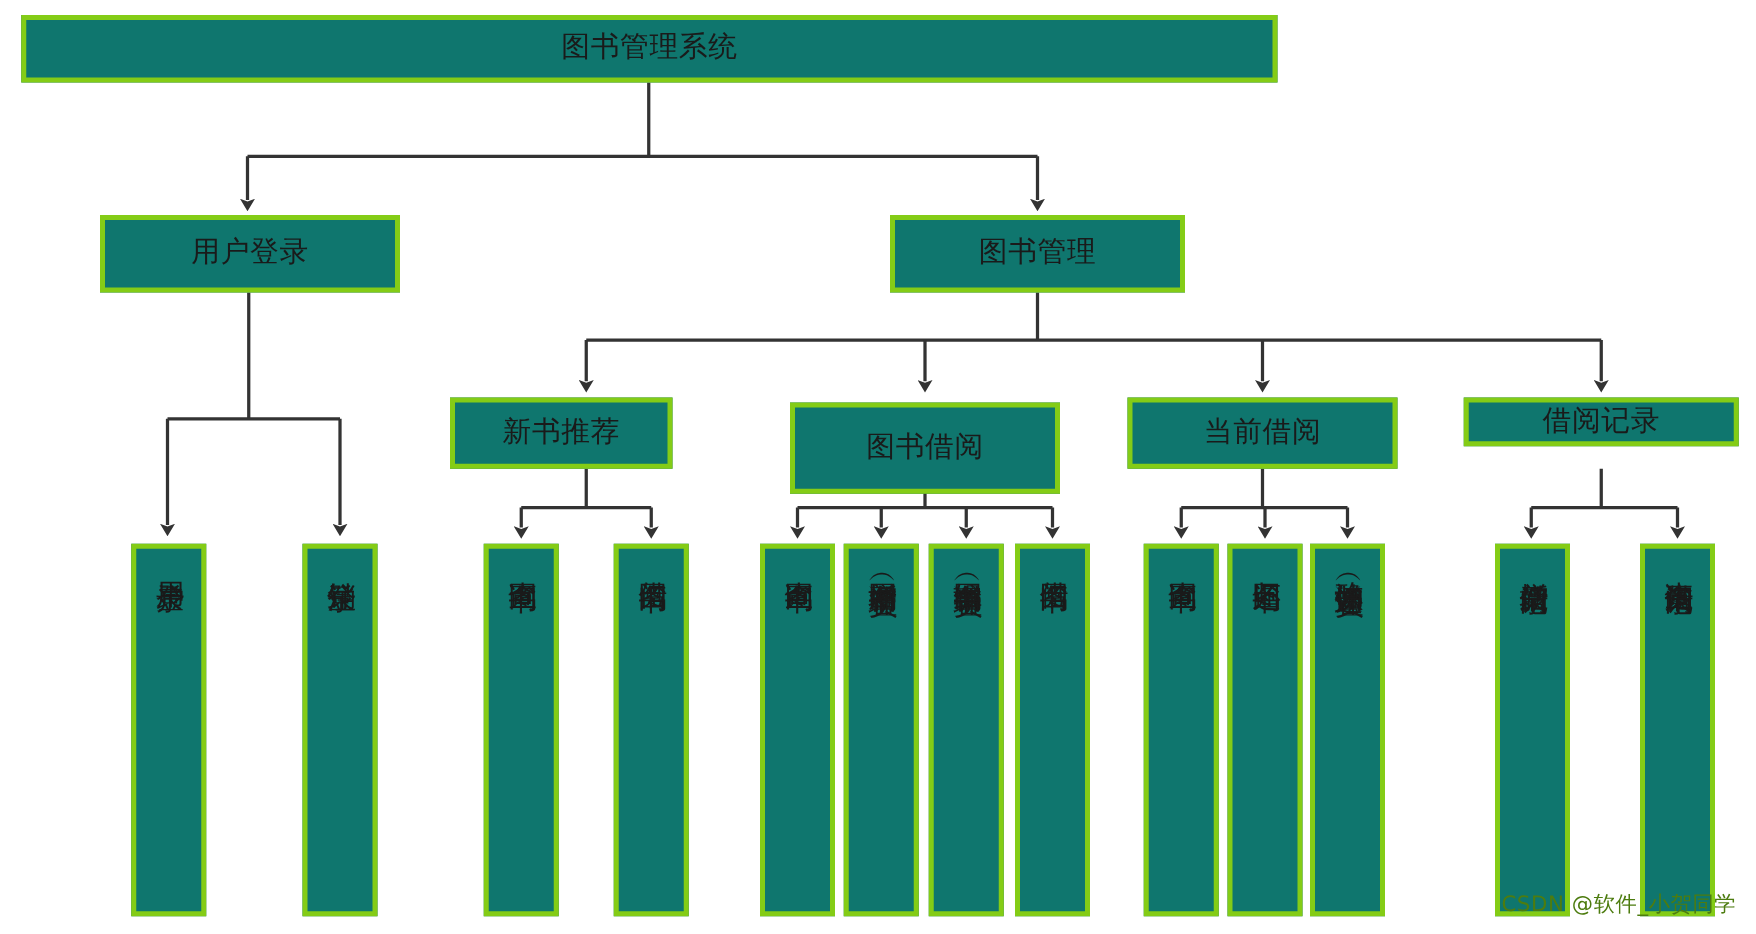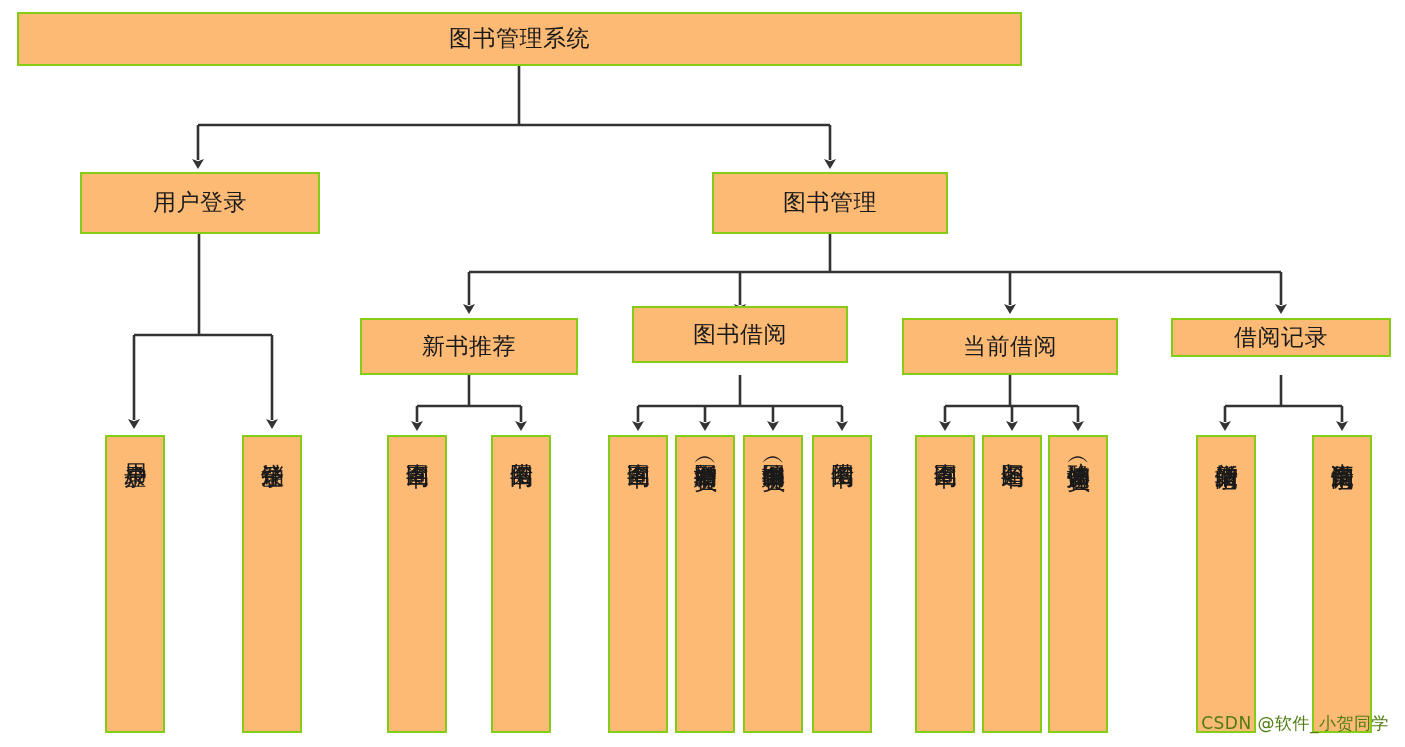--- a/index.html
+++ b/index.html
@@ -22,22 +22,22 @@
     position: absolute;
     left: 0;
     top: 0;
     width: 1405px;
     height: 747px;
     pointer-events: none;
   }
   .node {
     position: absolute;
     box-sizing: border-box;
-    background: #fdba74;
-    border: 2px solid #84cc16;
+    background: #0f766e;
+    border: 4px solid #84cc16;
     display: flex;
     align-items: center;
     justify-content: center;
     color: #1a1a1a;
     text-align: center;
   }
   .node.horiz {
     font-size: 23px;
     letter-spacing: 0.5px;
     line-height: 1.1;
@@ -130,24 +130,24 @@
     <span>图书管理系统</span>
   </div>
 
   <div class="node horiz" style="left:80px; top:172px; width:240px; height:62px;">
     <span>用户登录</span>
   </div>
   <div class="node horiz" style="left:712px; top:172px; width:236px; height:62px;text-align:center;">
     <span>图书管理</span>
   </div>
 
-  <div class="node horiz" style="left:360px; top:318px; width:218px; height:57px;">
+  <div class="node horiz" style="left:360px; top:318px; width:178px; height:57px;">
     <span>新书推荐</span>
   </div>
-  <div class="node horiz" style="left:632px; top:306px; width:216px; height:57px;">
+  <div class="node horiz" style="left:632px; top:322px; width:216px; height:73px;">
     <span>图书借阅</span>
   </div>
   <div class="node horiz" style="left:902px; top:318px; width:216px; height:57px;">
     <span>当前借阅</span>
   </div>
   <div class="node horiz" style="left:1171px; top:318px; width:220px; height:39px;">
     <span>借阅记录</span>
   </div>
 
   <div class="node leaf leaf-center" style="left:105px; top:435px; width:60px; height:298px;">

